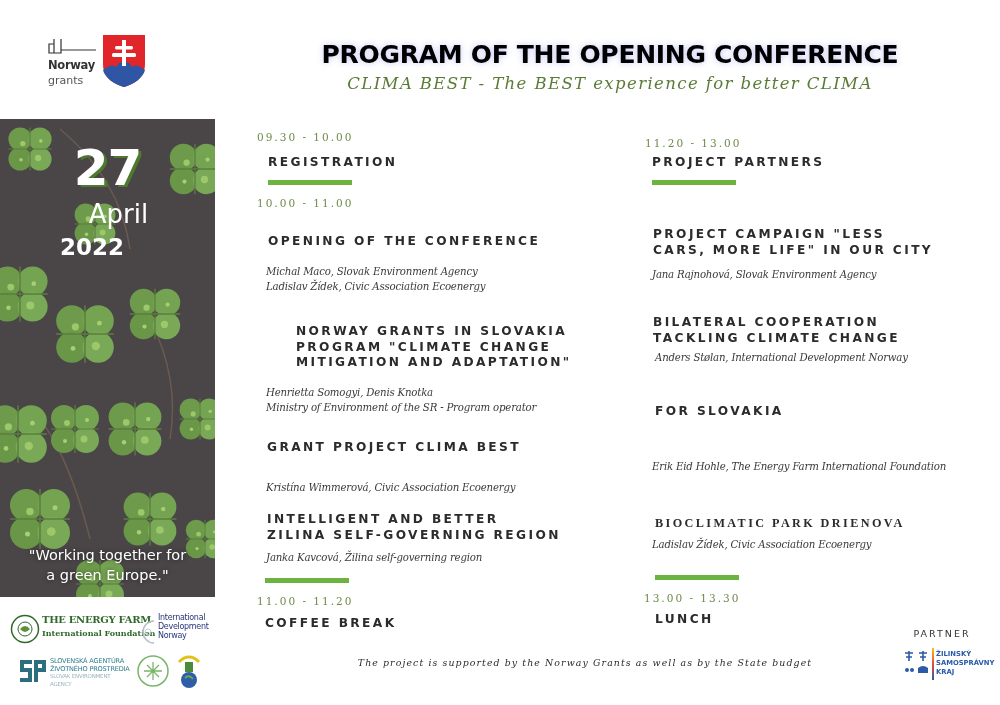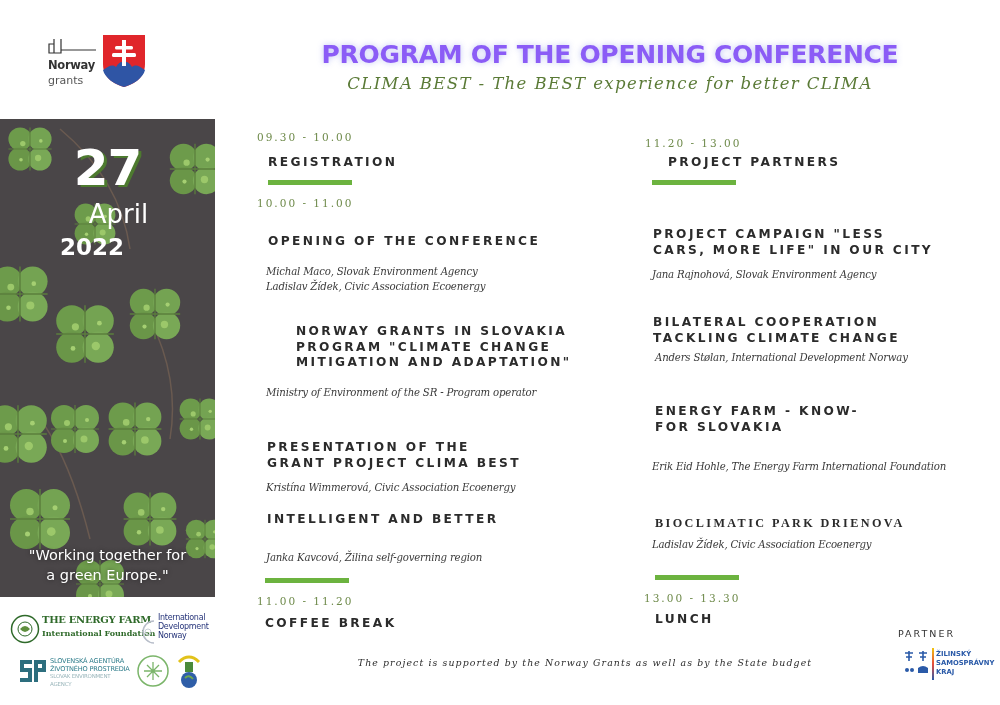--- a/index.html
+++ b/index.html
@@ -7,40 +7,40 @@
   .abs { position: absolute; }
 
   
   .ng-logo { left: 46px; top: 34px; width: 60px; height: 58px; }
   .ng-mark { position: absolute; left: 2px; top: 2px; width: 50px; height: 20px; }
   .ng-word1 { position: absolute; left: 2px; top: 24px; font-family: "DejaVu Sans", sans-serif; font-weight: bold; font-size: 11.5px; color: #333; letter-spacing: -0.3px; }
   .ng-word2 { position: absolute; left: 2px; top: 40px; font-family: "DejaVu Sans", sans-serif; font-size: 11px; color: #555; }
   .crest { left: 102px; top: 34px; width: 44px; height: 54px; }
 
   
-  .title { left: 260px; top: 40px; width: 700px; text-align: center; font-family: "DejaVu Sans", sans-serif; font-weight: bold; font-size: 25px; color: #8b5cf6; letter-spacing: -0.3px; text-shadow: 0 0 6px rgba(120,130,230,0.45); }
+  .title { left: 260px; top: 40px; width: 700px; text-align: center; font-family: "DejaVu Sans", sans-serif; font-weight: bold; font-size: 25px; color: #000000; letter-spacing: -0.3px; text-shadow: 0 0 6px rgba(120,130,230,0.45); }
   .subtitle { left: 260px; top: 74px; width: 700px; text-align: center; font-family: "DejaVu Serif", serif; font-style: italic; font-size: 16.5px; color: #5a7a36; letter-spacing: 1.4px; }
 
   
   .photo { left: 0; top: 119px; width: 215px; height: 478px; background: #4a4648; overflow: hidden; }
   .photo svg { position: absolute; left: 0; top: 0; }
   .day { left: 0; top: 138px; width: 215px; text-align: center; font-family: "DejaVu Sans", sans-serif; font-weight: bold; font-size: 50px; color: #ffffff; text-shadow: 3px 2px 0 #4d7a2f; line-height: 60px; letter-spacing: -1px; }
   .month { left: 0; top: 198px; width: 237px; text-align: center; font-family: "DejaVu Sans", sans-serif; font-size: 26px; color: #ffffff; line-height: 32px; }
   .year { left: 0; top: 232px; width: 184px; text-align: center; font-family: "DejaVu Sans", sans-serif; font-weight: bold; font-size: 23px; color: #ffffff; line-height: 30px; }
   .quote { left: 0; top: 545px; width: 215px; text-align: center; font-family: "DejaVu Sans", sans-serif; font-size: 14.5px; color: #ffffff; line-height: 20px; text-shadow: 0 0 4px rgba(0,0,0,0.5); }
 
   
   .time { font-family: "DejaVu Serif", serif; font-size: 10.5px; color: #6e8a4a; letter-spacing: 2px; }
   .head { font-family: "DejaVu Sans", sans-serif; font-weight: bold; font-size: 12.2px; color: #2b2b2b; letter-spacing: 2.4px; line-height: 15.5px; }
   .speaker { font-family: "DejaVu Serif", serif; font-style: italic; font-size: 10.2px; color: #3a3a3a; line-height: 15px; letter-spacing: -0.2px; }
   .bar { height: 5px; width: 84px; background: #6cb33f; }
 
   
   .footnote { left: 300px; top: 657px; width: 570px; text-align: center; font-family: "DejaVu Serif", serif; font-style: italic; font-size: 9.4px; color: #2b2b2b; letter-spacing: 1.1px; line-height: 12px; }
-  .partner-label { left: 898px; top: 628px; width: 88px; font-family: "DejaVu Sans", sans-serif; font-size: 9.5px; color: #333; letter-spacing: 2px; }
+  .partner-label { left: 898px; top: 628px; width: 88px; text-align: center; font-family: "DejaVu Sans", sans-serif; font-size: 9.5px; color: #333; letter-spacing: 2px; }
   .zsk { left: 902px; top: 644px; width: 84px; height: 40px; }
   .zsk-text { position: absolute; left: 34px; top: 6px; font-family: "DejaVu Sans", sans-serif; font-size: 6.8px; color: #2a5aa8; line-height: 9px; font-weight: bold; }
   .logos { left: 8px; top: 608px; width: 215px; height: 90px; }
   .ef-text1 { position: absolute; left: 34px; top: 6px; font-family: "DejaVu Serif", serif; font-weight: bold; font-size: 10px; color: #2f6a2a; letter-spacing: -0.3px; }
   .ef-text2 { position: absolute; left: 34px; top: 20px; font-family: "DejaVu Serif", serif; font-weight: bold; font-size: 8px; color: #2f6a2a; }
   .idn-text { position: absolute; left: 150px; top: 5px; font-family: "DejaVu Sans", sans-serif; font-size: 8px; color: #27357a; line-height: 9px; letter-spacing: -0.3px; }
   .sazp-text { position: absolute; left: 42px; top: 50px; font-family: "DejaVu Sans", sans-serif; font-size: 6.6px; color: #2d7c8a; line-height: 7.5px; letter-spacing: -0.2px; }
   .sazp-sub { color: #9ab6bb; font-size: 5.5px; }
 </style>
 </head>
@@ -119,64 +119,64 @@
   <div>Michal Maco, Slovak Environment Agency</div>
   <div>Ladislav Žídek, Civic Association Ecoenergy</div>
 </div>
 
 <div class="abs head" style="left:268px; top:324px;margin-left:28px;">
   <div>NORWAY GRANTS IN SLOVAKIA</div>
   <div>PROGRAM "CLIMATE CHANGE</div>
   <div>MITIGATION AND ADAPTATION"</div>
 </div>
 <div class="abs speaker" style="left:266px; top:385px;">
+  <div>Henrietta Somogyi, Denis Knotka</div>
   <div>Ministry of Environment of the SR - Program operator</div>
 </div>
 
 <div class="abs head" style="left:267px; top:440px;">
-  <div>PRESENTATION OF THE</div>
   <div>GRANT PROJECT CLIMA BEST</div>
 </div>
 <div class="abs speaker" style="left:266px; top:480px;">
   <div>Kristína Wimmerová, Civic Association Ecoenergy</div>
 </div>
 
 <div class="abs head" style="left:267px; top:512px;">
   <div>INTELLIGENT AND BETTER</div>
+  <div>ZILINA SELF-GOVERNING REGION</div>
 </div>
 <div class="abs speaker" style="left:266px; top:550px;">
   <div>Janka Kavcová, Žilina self-governing region</div>
 </div>
 <div class="abs bar" style="left:265px; top:578px;"></div>
 
 <div class="abs time" style="left:257px; top:595px;">11.00 - 11.20</div>
 <div class="abs head" style="left:265px; top:616px;">COFFEE BREAK</div>
 
 <div class="abs time" style="left:645px; top:137px;">11.20 - 13.00</div>
-<div class="abs head" style="left:652px; top:155px;margin-left:16px;">PROJECT PARTNERS</div>
+<div class="abs head" style="left:652px; top:155px;">PROJECT PARTNERS</div>
 <div class="abs bar" style="left:652px; top:180px;"></div>
 
 <div class="abs head" style="left:653px; top:227px;">
   <div>PROJECT CAMPAIGN "LESS</div>
   <div>CARS, MORE LIFE" IN OUR CITY</div>
 </div>
 <div class="abs speaker" style="left:652px; top:267px;">
   <div>Jana Rajnohová, Slovak Environment Agency</div>
 </div>
 
 <div class="abs head" style="left:653px; top:315px;">
   <div>BILATERAL COOPERATION</div>
   <div>TACKLING CLIMATE CHANGE</div>
 </div>
 <div class="abs speaker" style="left:655px; top:350px;">
   <div>Anders Stølan, International Development Norway</div>
 </div>
 
 <div class="abs head" style="left:655px; top:404px;">
-  <div>ENERGY FARM - KNOW-</div>
   <div>FOR SLOVAKIA</div>
 </div>
 <div class="abs speaker" style="left:652px; top:459px;">
   <div>Erik Eid Hohle, The Energy Farm International Foundation</div>
 </div>
 
 <div class="abs head" style="left:655px; top:516px;font-family:Liberation Serif, serif;">BIOCLIMATIC PARK DRIENOVA</div>
 <div class="abs speaker" style="left:652px; top:537px;">
   <div>Ladislav Žídek, Civic Association Ecoenergy</div>
 </div>

